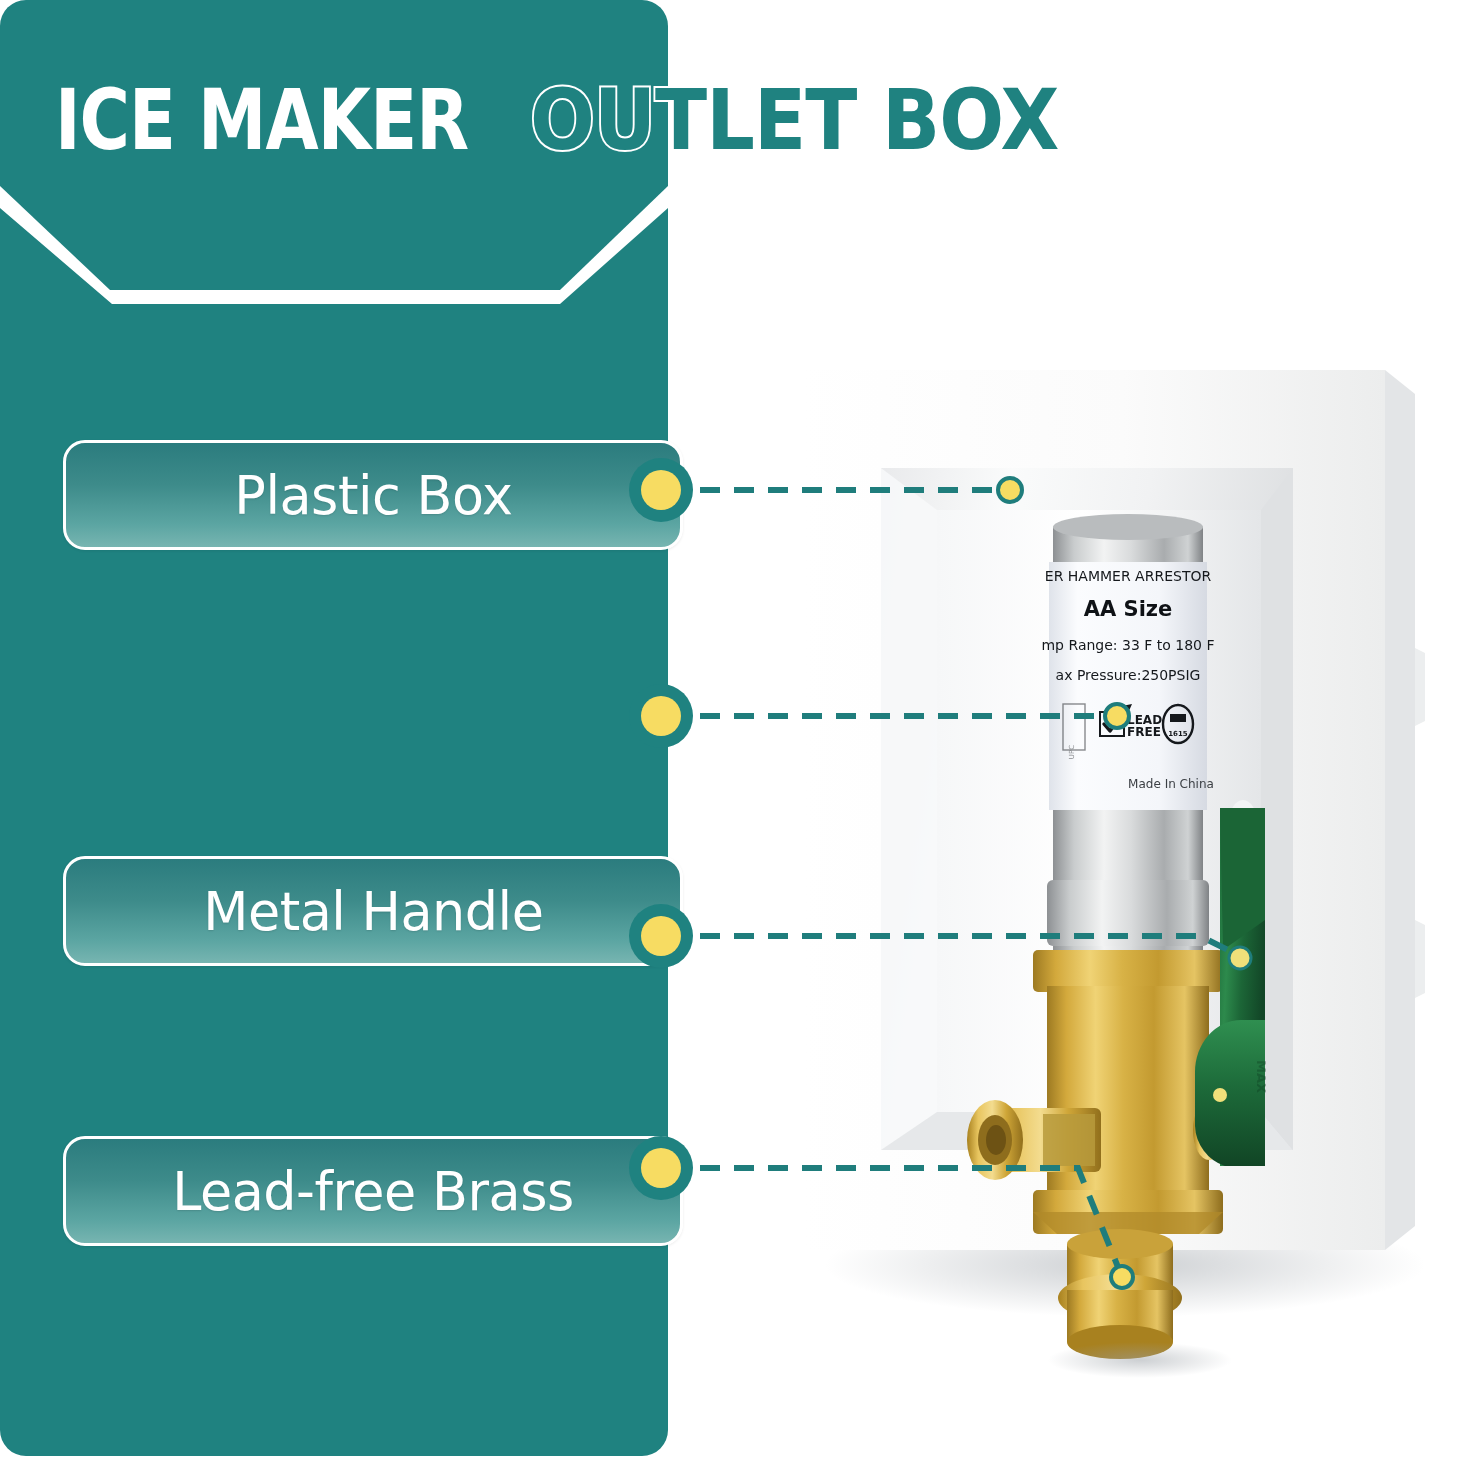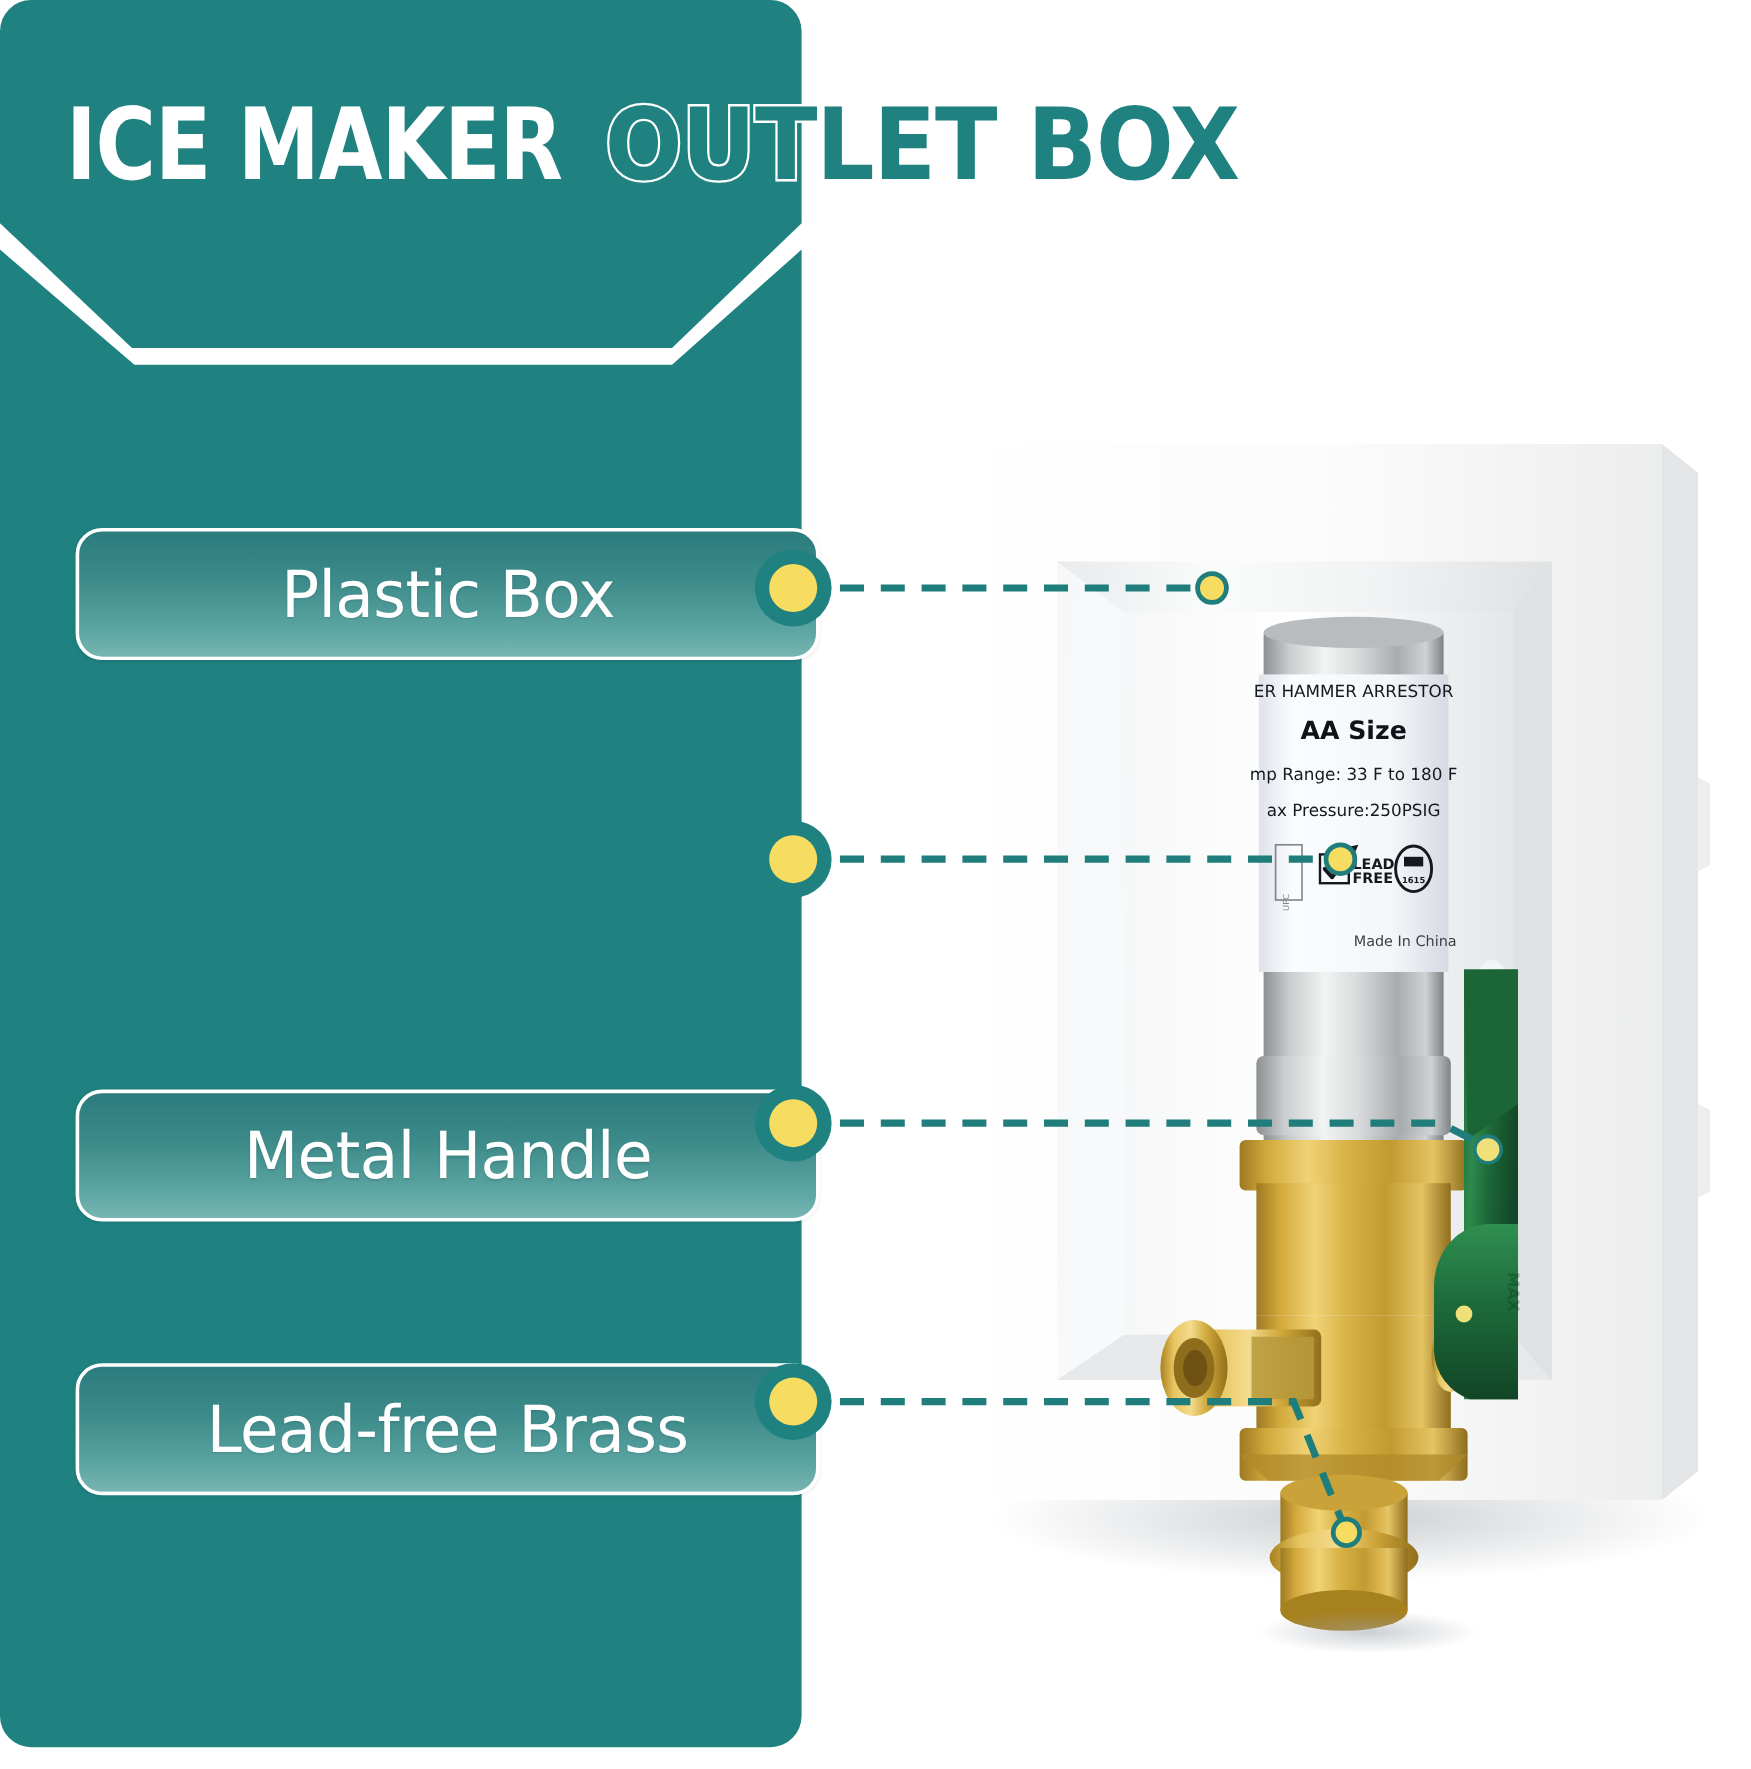--- a/index.html
+++ b/index.html
@@ -13,21 +13,21 @@
   }
 
   #stage { position:absolute; inset:0; }
 
   
   .panel-svg { position:absolute; left:0; top:0; width:700px; height:1474px; }
 
   
   .title-row {
     position:absolute; left:55px; top:72px;
-    display:flex; align-items:baseline; 
+    display:flex; align-items:baseline; gap:26px;
     white-space:nowrap;
   }
   .title-solid {
     font-size:83px; font-weight:bold; color:#ffffff;
     letter-spacing:-1px;
     font-family:"DejaVu Sans", sans-serif;
     font-stretch:condensed;
     transform:scaleX(0.92); transform-origin:left center;
   }
   .title-outline {
@@ -54,21 +54,21 @@
     font-size:54px;
     font-weight:400;
     font-family:"DejaVu Sans", sans-serif;
     letter-spacing:-0.5px;
     text-shadow:0 1px 2px rgba(0,0,0,0.12);
     white-space:nowrap;
     transform:scaleX(0.97);
   }
   .pill-1 { top:440px; }
   .pill-2 { top:662px; }
-  .pill-3 { top:908px; }
+  .pill-3 { top:856px; }
   .pill-4 { top:1100px;margin-top:36px; }
 
   
   .connectors { position:absolute; inset:0; width:1459px; height:1474px; pointer-events:none; }
 
   
   .product { position:absolute; left:795px; top:360px; width:630px; height:1030px; }
 </style>
 </head>
 <body>

